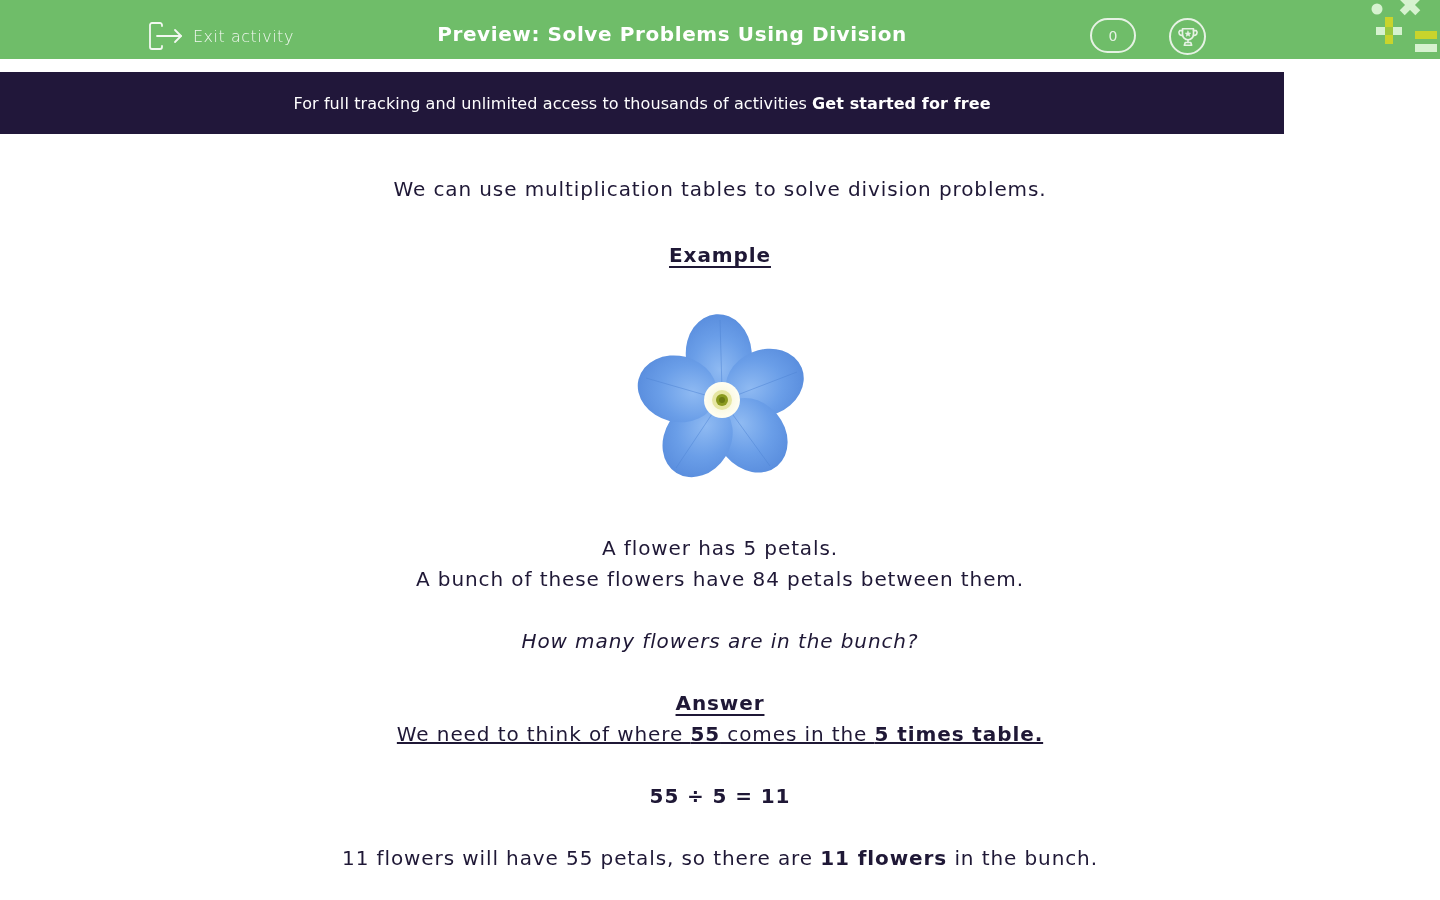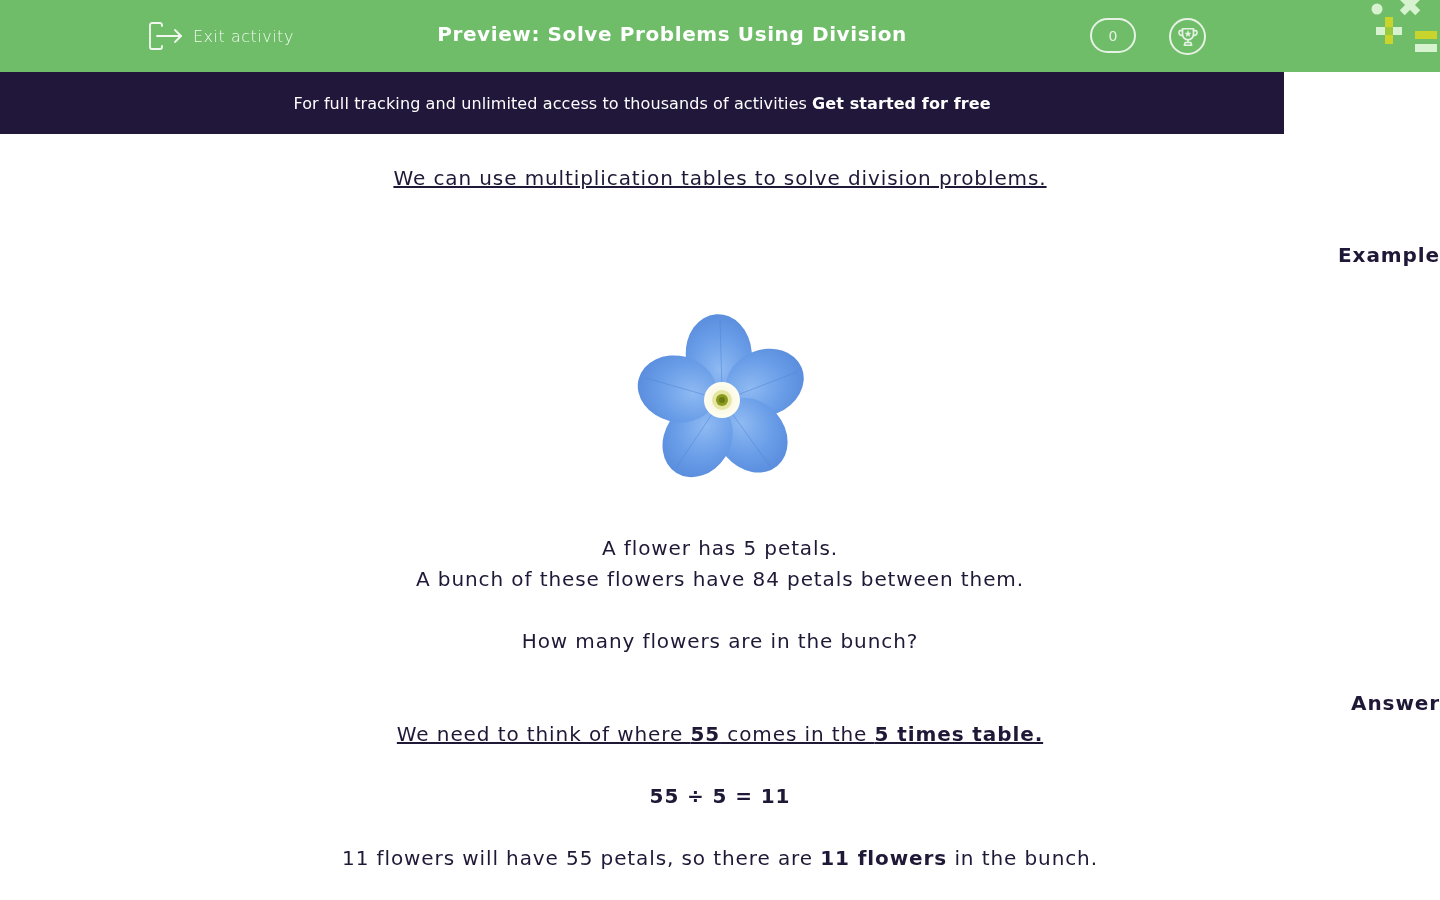--- a/index.html
+++ b/index.html
@@ -1,21 +1,21 @@
 <!DOCTYPE html>
 <html><head>
   <meta charset="utf-8">
   <style>
     * { box-sizing: border-box; margin: 0; padding: 0; }
     html, body { width: 1440px; height: 900px; overflow: hidden; background: #ffffff; }
     body { font-family: "DejaVu Sans", "Liberation Sans", sans-serif; color: #1f1836; position: relative; }
 
     
     .topbar {
-      position: absolute; left: 0; top: 0; width: 1440px; height: 72px;
+      position: absolute; left: 0; top: 0; width: 1440px; height: 59px;
       background: #6fbd69; color: #fff; padding-left: 20px;
     }
     .exit {
       position: absolute; left: 149px; top: 22px; height: 28px;
       display: flex; align-items: center; gap: 10px; cursor: pointer;
     }
     .exit svg { width: 34px; height: 28px; }
     .exit-label { font-size: 16px; letter-spacing: 0.5px; color: #f2f8f1; font-weight: 300; }
     .title {
       position: absolute; left: 0; right: 0; top: 22px; text-align: center;
@@ -45,21 +45,21 @@
       font-size: 16px; letter-spacing: 0.1px;
     }
     .banner .cta { font-weight: 700; margin-left: 5px; cursor: pointer; }
 
     
     .content {
       position: absolute; left: 0; top: 134px; width: 1440px;
       text-align: center; font-size: 20px; letter-spacing: 0.9px; color: #1f1836;
     }
     .line { position: absolute; left: 0; width: 1440px; text-align: center; line-height: 28px; }
-    .heading { font-weight: 700; text-underline-offset: 4px; text-align: right; }
+    .heading { font-weight: 700; text-decoration: underline; text-underline-offset: 4px; }
     .b { font-weight: 700; }
 
     .flower {
       position: absolute; left: 636px; top: 178px; width: 172px; height: 172px;
     }
   </style>
 </head>
 <body>
 
 <div class="topbar">
@@ -102,21 +102,21 @@
     <rect x="49" y="44" width="22" height="8" fill="#d6f2cf"></rect>
   </svg>
 </div>
 
 <div class="banner">
   <span>For full tracking and unlimited access to thousands of activities</span>
   <span class="cta">Get started for free</span>
 </div>
 
 <div class="content">
-  <div class="line" style="top:30px;text-decoration:underline;">We can use multiplication tables to solve division problems.</div>
+  <div class="line" style="top:41px;">We can use multiplication tables to solve division problems.</div>
   <div class="line heading" style="top:107px;">Example</div>
 
   <svg class="flower" viewBox="0 0 172 172">
     <defs>
       <radialGradient id="petal" cx="50%" cy="70%" r="70%">
         <stop offset="0%" stop-color="#8fbaf2"></stop>
         <stop offset="60%" stop-color="#6a9ee8"></stop>
         <stop offset="100%" stop-color="#5a8ede"></stop>
       </radialGradient>
       <radialGradient id="center" cx="50%" cy="50%" r="50%">
@@ -139,21 +139,21 @@
       </g>
       <circle cx="0" cy="0" r="18" fill="url(#center)"></circle>
       <circle cx="0" cy="0" r="10" fill="#e6e6a2"></circle>
       <circle cx="0" cy="0" r="6" fill="#8a9a1e"></circle>
       <circle cx="0" cy="0" r="3" fill="#6b7a12"></circle>
     </g>
   </svg>
 
   <div class="line" style="top:400px;">A flower has 5 petals.</div>
   <div class="line" style="top:431px;">A bunch of these flowers have 84 petals between them.</div>
-  <div class="line" style="top:493px;">How many flowers are in the bunch?</div>
+  <div class="line" style="top:493px;font-style:italic;">How many flowers are in the bunch?</div>
 
   <div class="line heading" style="top:555px;">Answer</div>
   <div class="line" style="top:586px;text-decoration:underline;">
     <span>We need to think of where </span><span class="b">55</span><span> comes in the </span><span class="b">5 times table.</span>
   </div>
 
   <div class="line b" style="top:648px;">55 ÷ 5 = 11</div>
 
   <div class="line" style="top:710px;">
     <span>11 flowers will have 55 petals, so there are </span><span class="b">11 flowers</span><span> in the bunch.</span>

